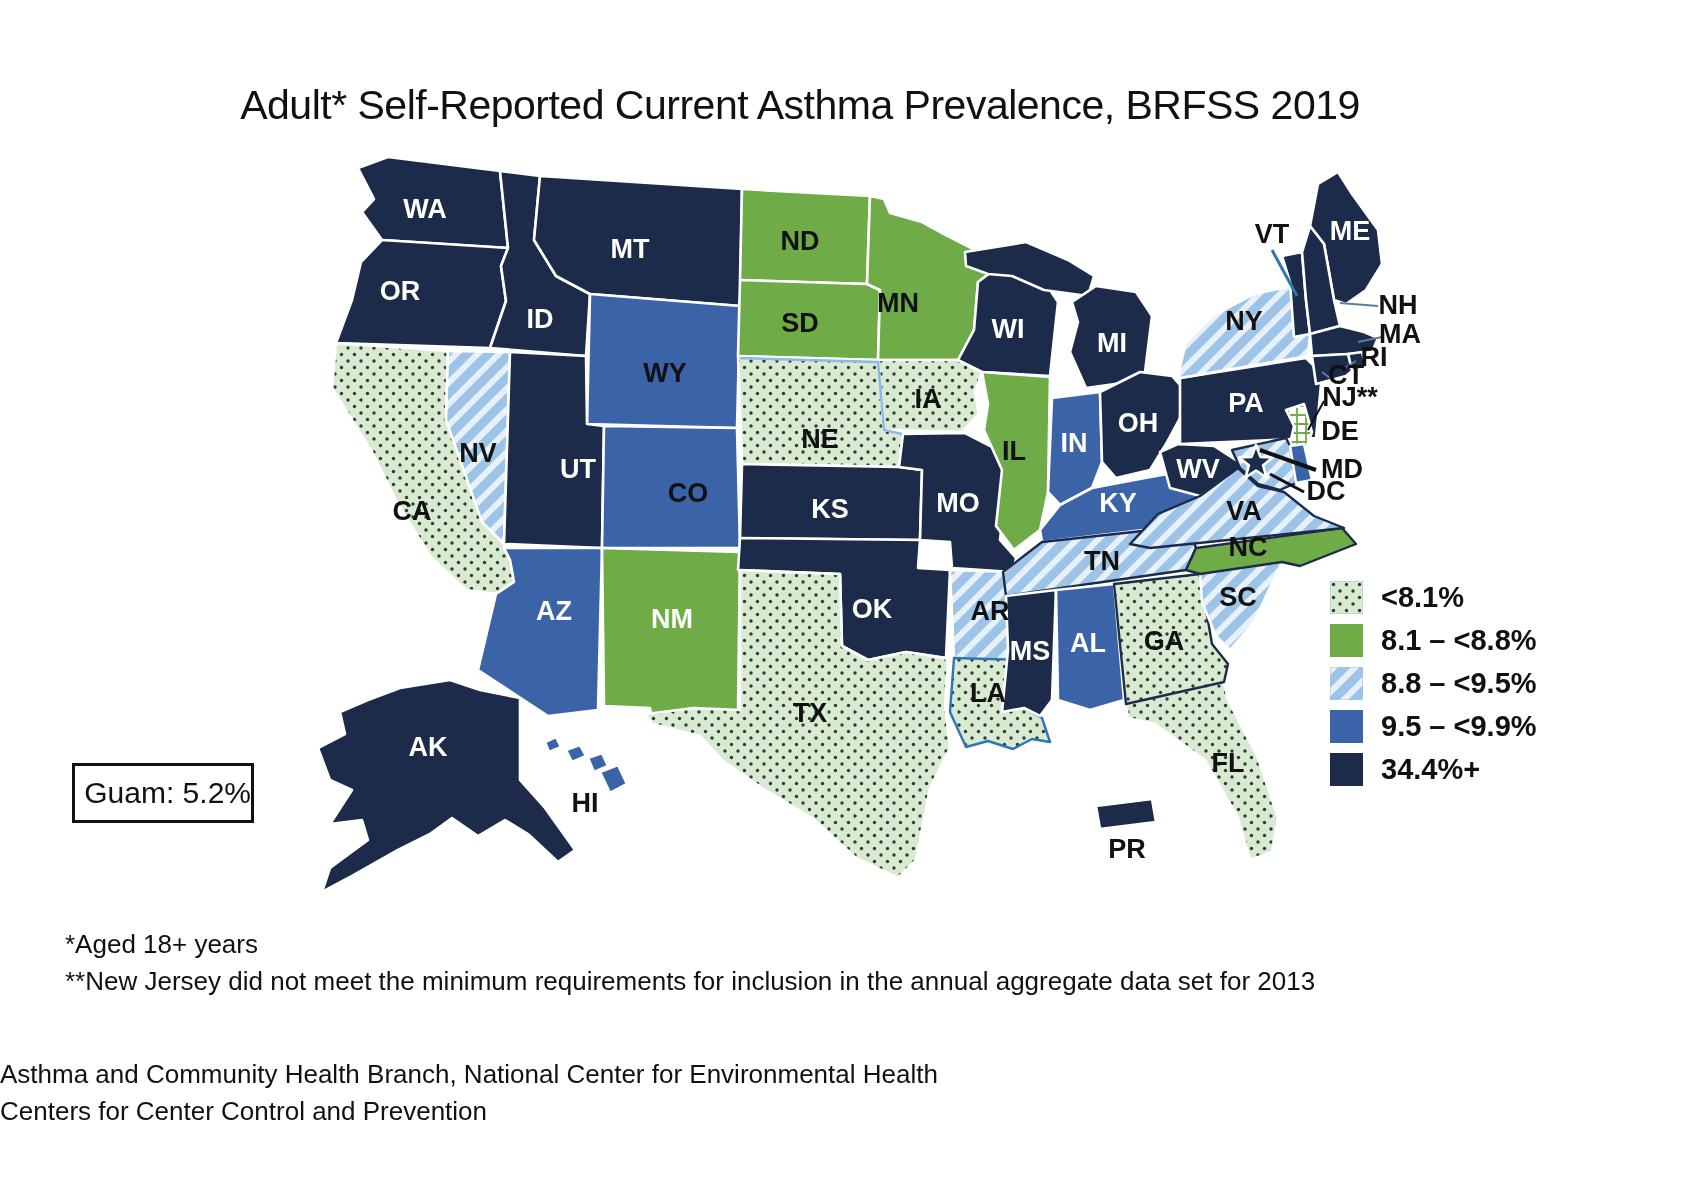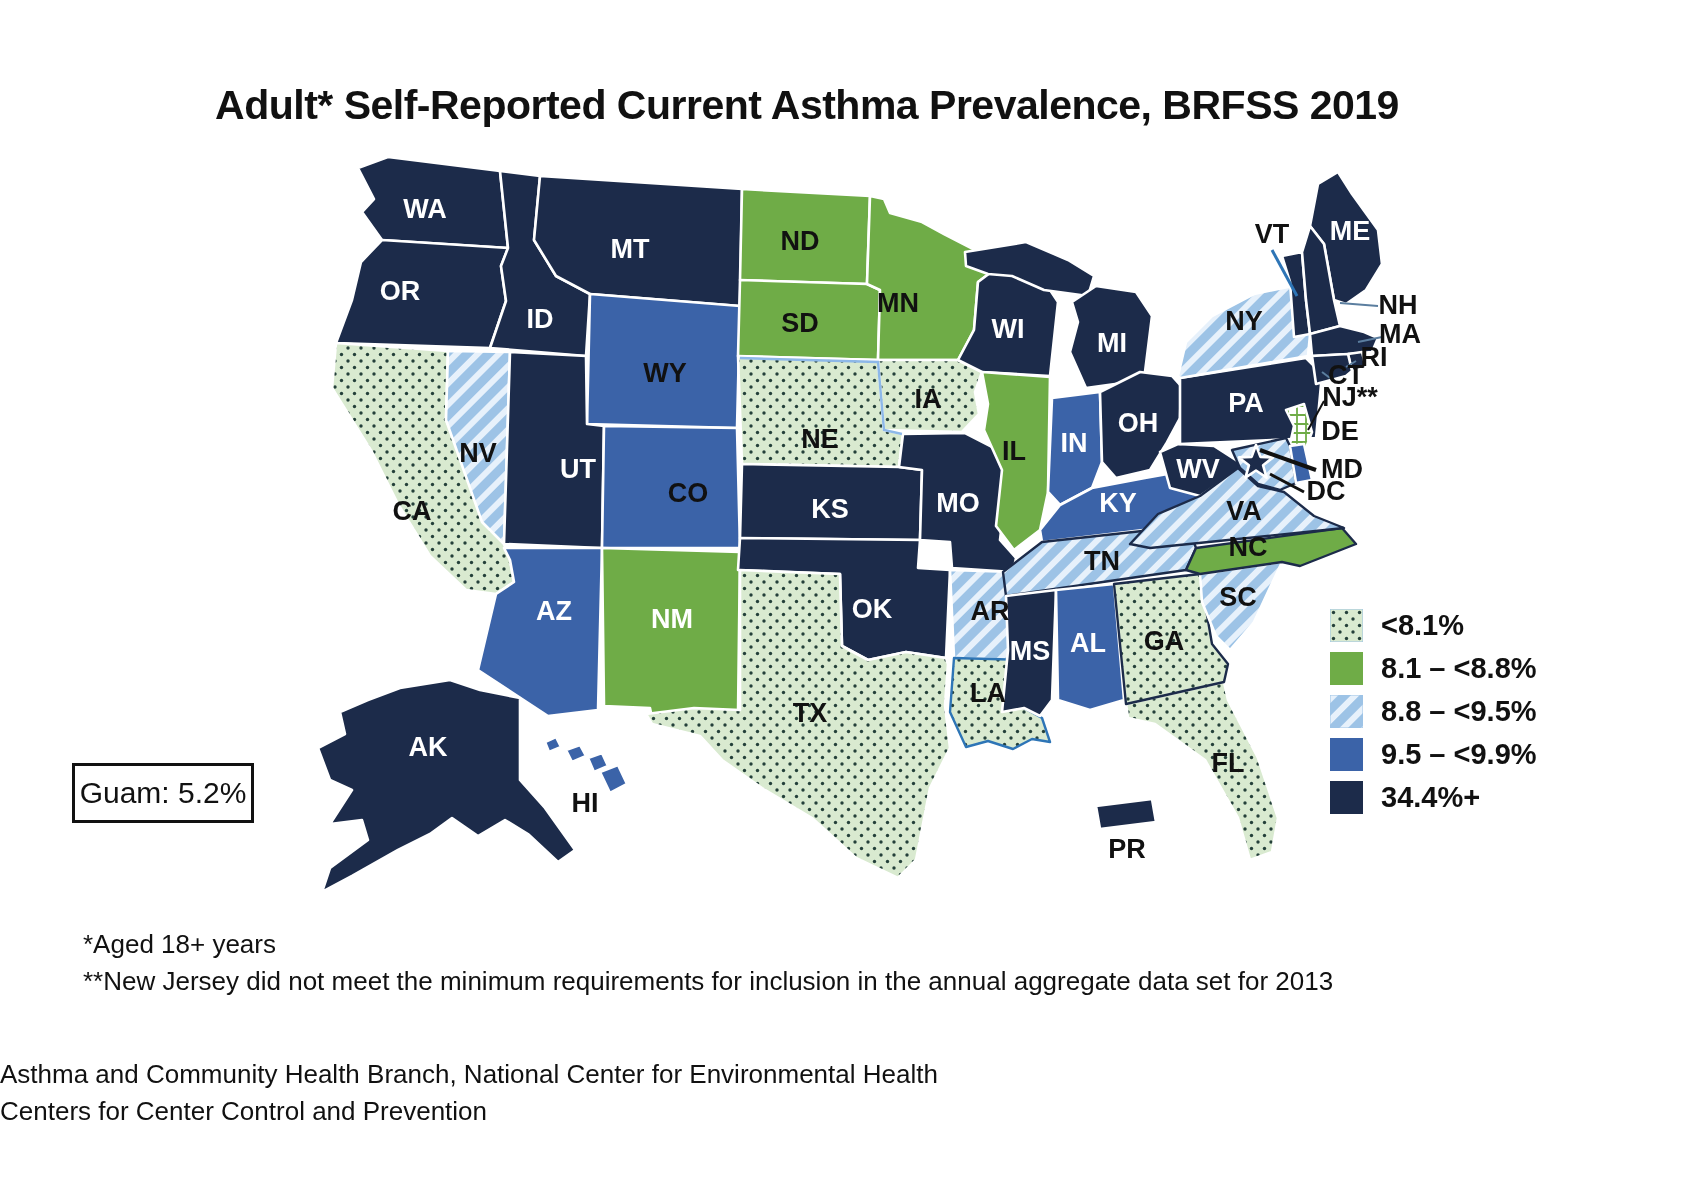--- a/index.html
+++ b/index.html
@@ -1,29 +1,29 @@
 <!DOCTYPE html>
 <html><head>
 <meta charset="utf-8">
 <style>
   html,body{margin:0;padding:0;background:#ffffff;}
   .page{position:relative;width:1695px;height:1202px;background:#ffffff;overflow:hidden;
         font-family:"Liberation Sans",sans-serif;color:#111111;}
   .title{position:absolute;left:0;top:82px;width:1600px;text-align:center;
-         font-size:41px;font-weight:bold;letter-spacing:-0.5px;padding-left:7px;}
+         font-size:41px;font-weight:normal;letter-spacing:-0.5px;}
   #mapsvg{position:absolute;left:0;top:0;}
   #mapsvg text{font-family:"Liberation Sans",sans-serif;font-weight:bold;font-size:27px;}
-  .legend{position:absolute;left:1330px;top:581px;display:flex;flex-direction:column;gap:10px;margin-top:28px;}
+  .legend{position:absolute;left:1330px;top:581px;display:flex;flex-direction:column;gap:10px;}
   .legend-row{display:flex;align-items:center;height:33px;}
   .legend-row svg{display:block;}
   .legend-label{margin-left:18px;font-size:29px;font-weight:bold;white-space:nowrap;}
   .guam-box{position:absolute;left:72px;top:763px;width:176px;height:54px;
-            border:3px solid #111111;display:flex;align-items:center;justify-content:center;
+            border:3px solid #111111;display:flex;align-items:center;justify-content:flex-end;
             font-size:30px;}
-  .footnotes{position:absolute;left:83px;top:926px;font-size:26px;line-height:37px;white-space:nowrap;}
+  .footnotes{position:absolute;left:65px;top:926px;font-size:26px;line-height:37px;white-space:nowrap;}
   .attribution{position:absolute;left:0;top:1056px;width:1550px;text-align:left;
                font-size:26px;line-height:37px;}
 </style>
 </head>
 <body>
 
 <div class="page">
 
   <div class="title">Adult* Self-Reported Current Asthma Prevalence, BRFSS 2019</div>
 

